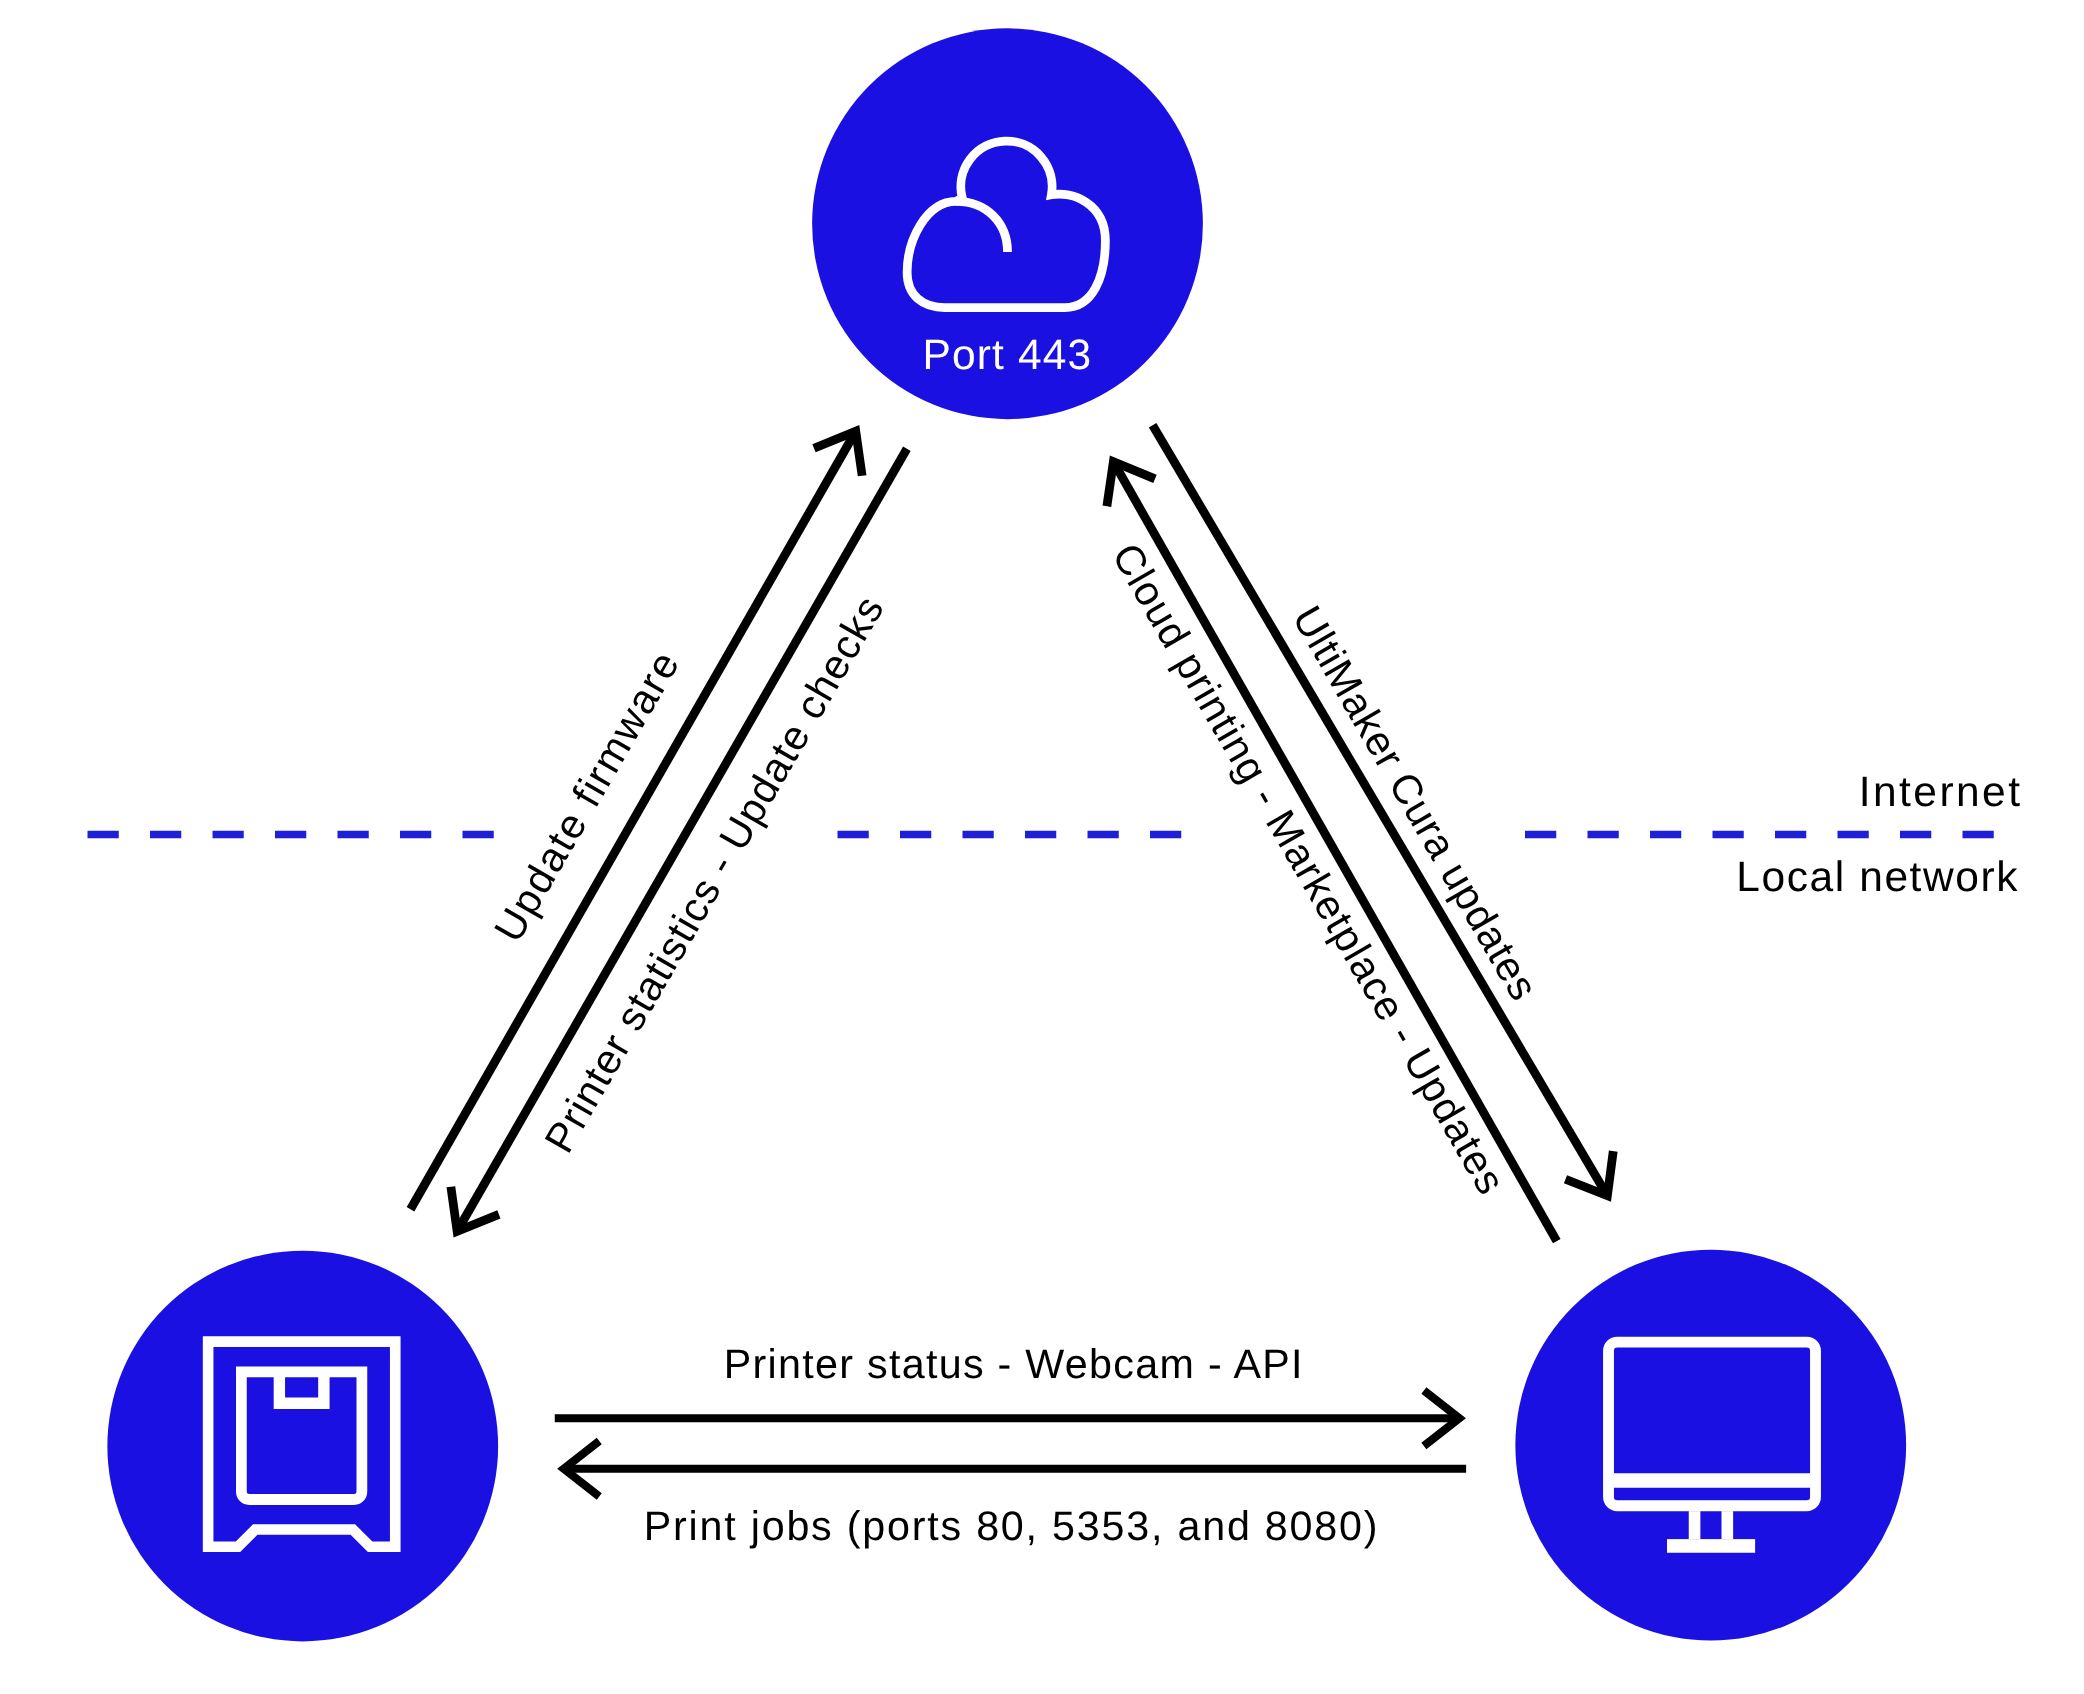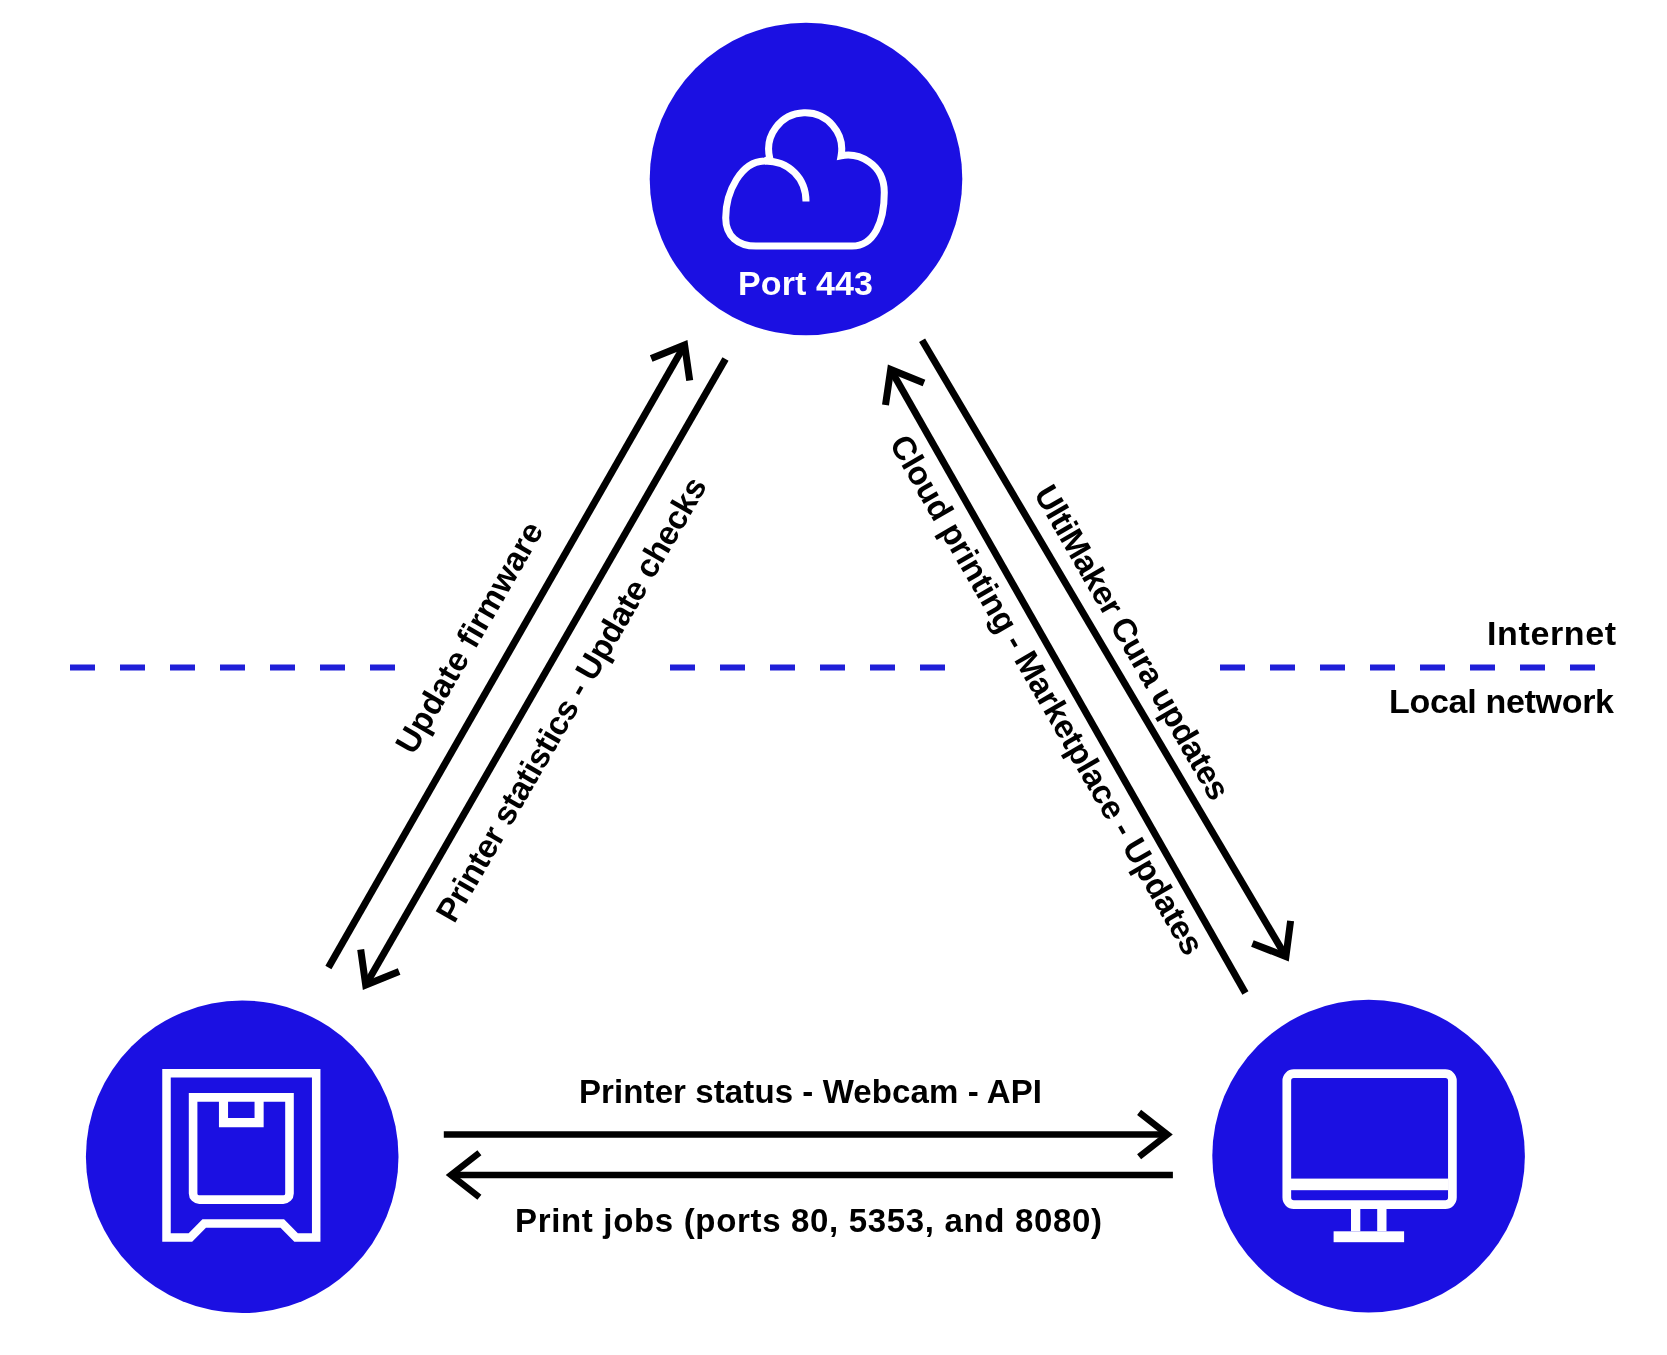--- a/index.html
+++ b/index.html
@@ -1,14 +1,14 @@
 <!DOCTYPE html>
 <html><head><meta charset="utf-8"><style>
 html,body{margin:0;padding:0;background:#fff;}
-#c{position:relative;width:1667px;height:1355px;background:#fff;overflow:hidden;font-weight:bold;}
+#c{position:relative;width:1667px;height:1355px;background:#fff;overflow:hidden;}
 </style></head><body>
 <div id="c">
 <svg width="1667" height="1355" viewBox="0 0 1667 1355">
 <line x1="70" y1="667.5" x2="396" y2="667.5" stroke="#1f1fd8" stroke-width="6" stroke-dasharray="25 25"></line>
 <line x1="670" y1="667.5" x2="945" y2="667.5" stroke="#1f1fd8" stroke-width="6" stroke-dasharray="25 25"></line>
 <line x1="1220" y1="667.5" x2="1595" y2="667.5" stroke="#1f1fd8" stroke-width="6" stroke-dasharray="25 25"></line>
 <line x1="328.4" y1="967.4" x2="684.6" y2="345.0" stroke="#000" stroke-width="7"></line>
       <polyline points="651.2,358.6 684.6,345.0 689.7,380.6" fill="none" stroke="#000" stroke-width="7" stroke-miterlimit="10"></polyline>
 <line x1="725.5" y1="359.0" x2="365.7" y2="985.0" stroke="#000" stroke-width="7"></line>
       <polyline points="399.1,971.5 365.7,985.0 360.7,949.4" fill="none" stroke="#000" stroke-width="7" stroke-miterlimit="10"></polyline>

